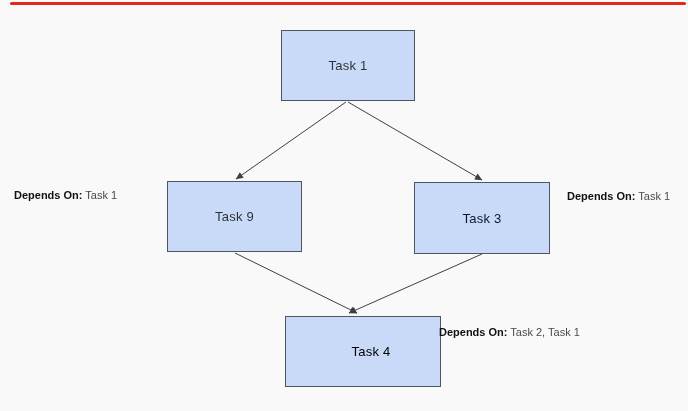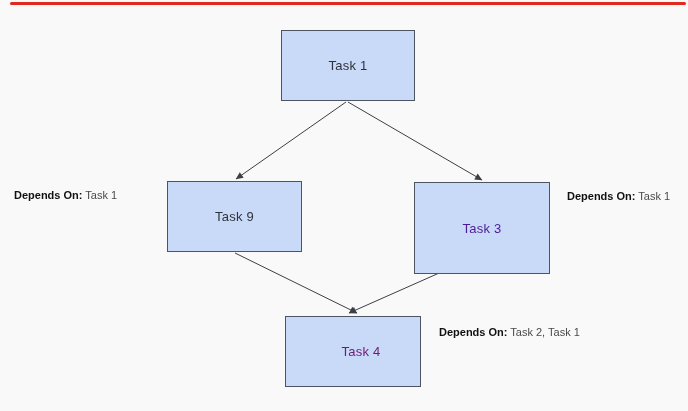--- a/index.html
+++ b/index.html
@@ -51,24 +51,24 @@
       </g>
   </svg>
 
   <div>
       <div class="node" style="left: 281px; top: 30px; width: 134px; height: 71px; background: rgb(201, 218, 248); border-color: rgb(77, 85, 97); color: rgb(47, 51, 56);">
         <span>Task 1</span>
       </div>
       <div class="node" style="left: 167px; top: 181px; width: 135px; height: 71px; background: rgb(201, 218, 248); border-color: rgb(77, 85, 97); color: rgb(47, 51, 56);">
         <span>Task 9</span>
       </div>
-      <div class="node" style="left: 414px; top: 182px; width: 136px; height: 92px; background: rgb(201, 218, 248); border-color: rgb(77, 85, 97); color: #4c1d95;">
+      <div class="node" style="left: 414px; top: 182px; width: 136px; height: 72px; background: rgb(201, 218, 248); border-color: rgb(77, 85, 97); color: #0f172a;">
         <span>Task 3</span>
       </div>
-      <div class="node" style="left: 285px; top: 316px; width: 136px; height: 71px; background: rgb(201, 218, 248); border-color: rgb(77, 85, 97); color: #701a75; padding-left: 16px;">
+      <div class="node" style="left: 285px; top: 316px; width: 156px; height: 71px; background: rgb(201, 218, 248); border-color: rgb(77, 85, 97); color: #000000; padding-left: 16px;">
         <span>Task 4</span>
       </div>
     </div>
   <div>
       <div class="note" style="left: 14px; top: 188px; color: rgb(74, 74, 74);"><span class="note-bold" style="color: rgb(17, 17, 17);">Depends On:</span><span> Task 1</span></div>
       <div class="note" style="left: 567px; top: 189px; color: rgb(74, 74, 74);"><span class="note-bold" style="color: rgb(17, 17, 17);">Depends On:</span><span> Task 1</span></div>
       <div class="note" style="left: 439px; top: 325px; color: rgb(74, 74, 74);"><span class="note-bold" style="color: rgb(17, 17, 17);">Depends On:</span><span> Task 2, Task 1</span></div>
     </div>
 </div>
 

